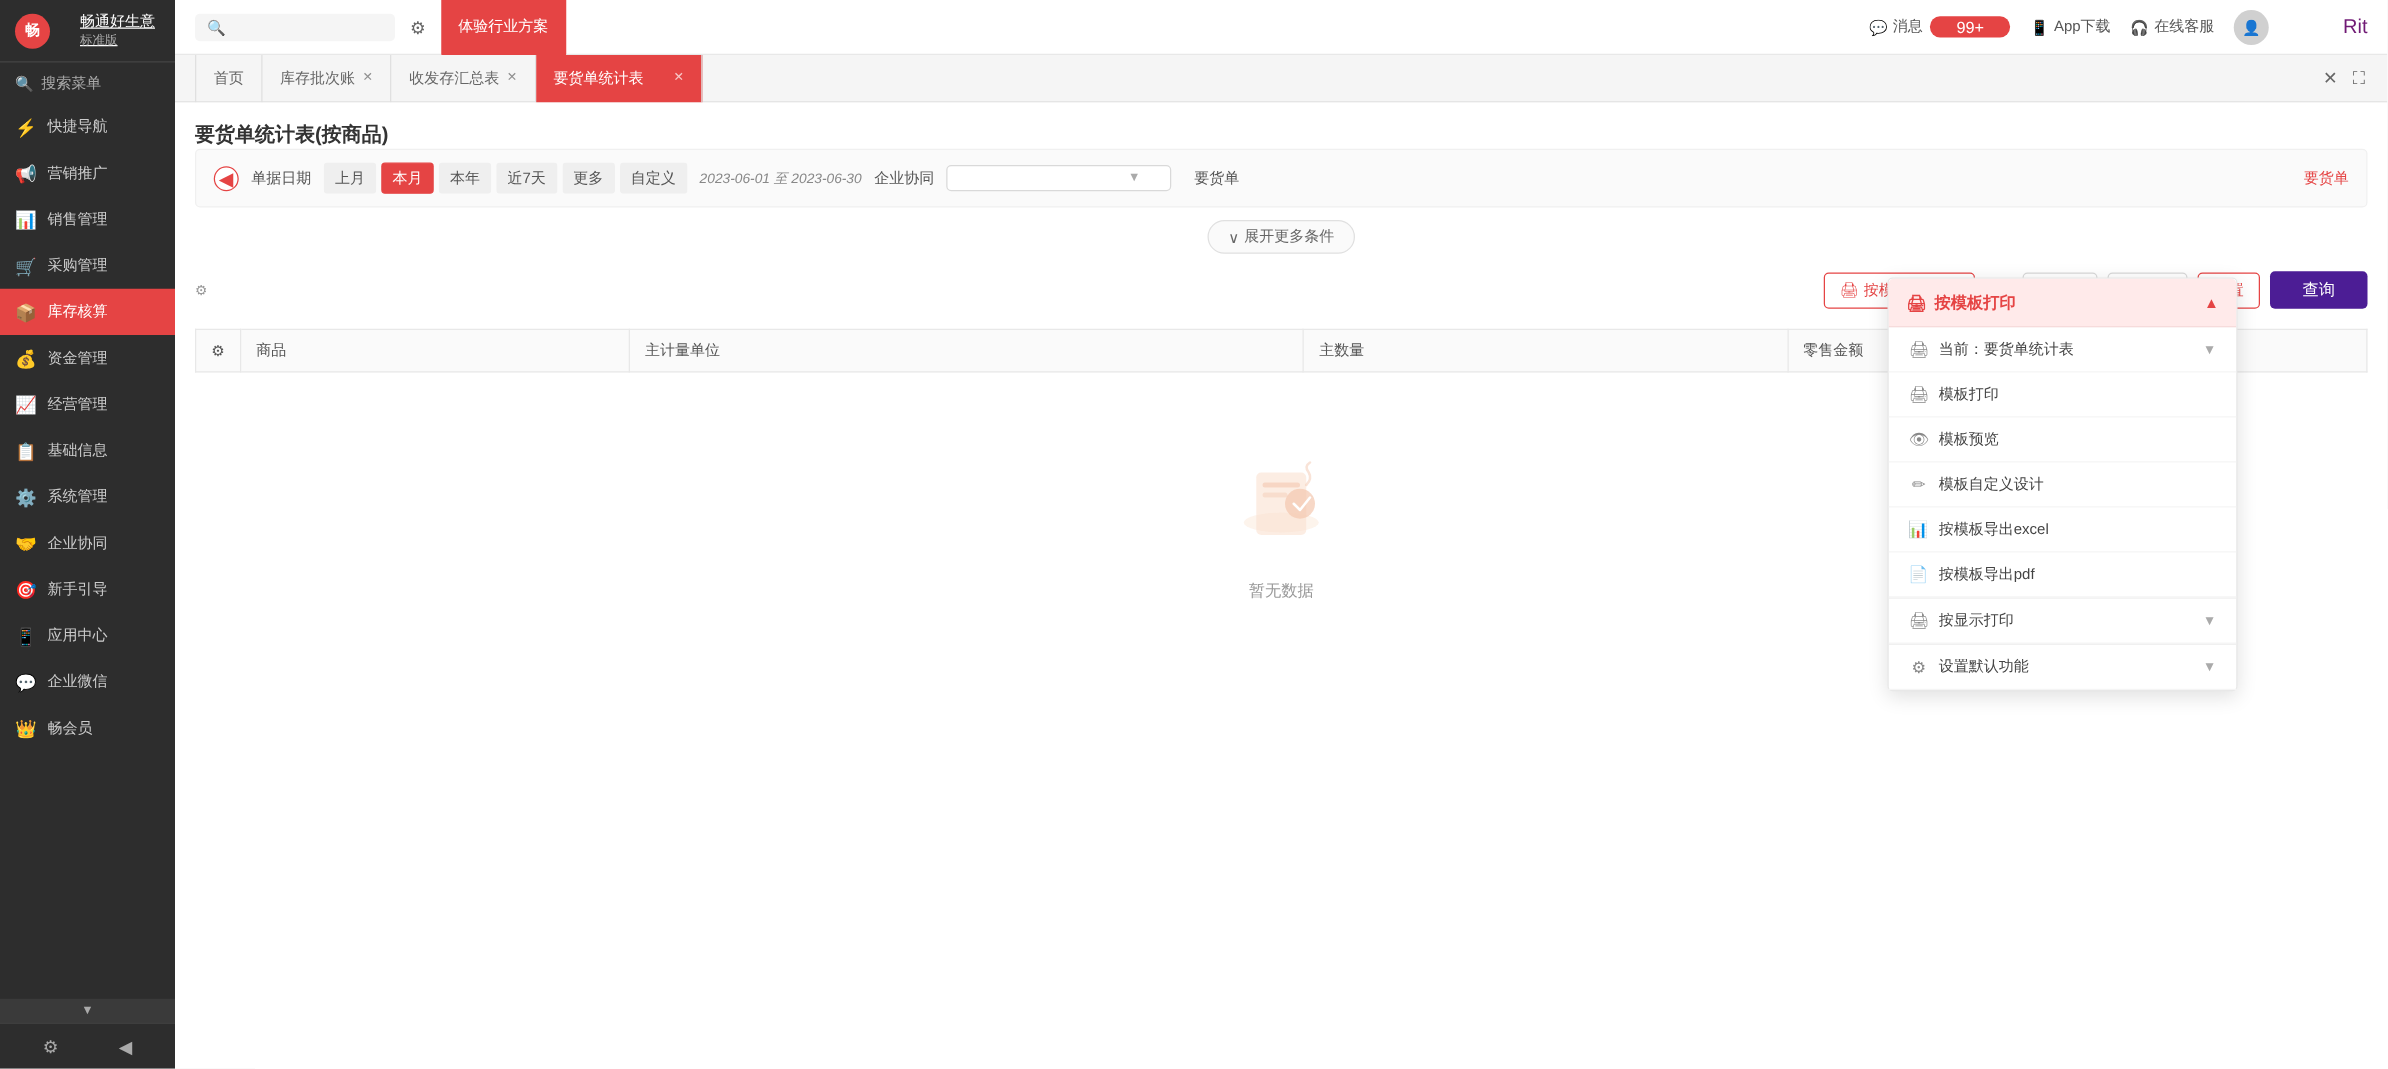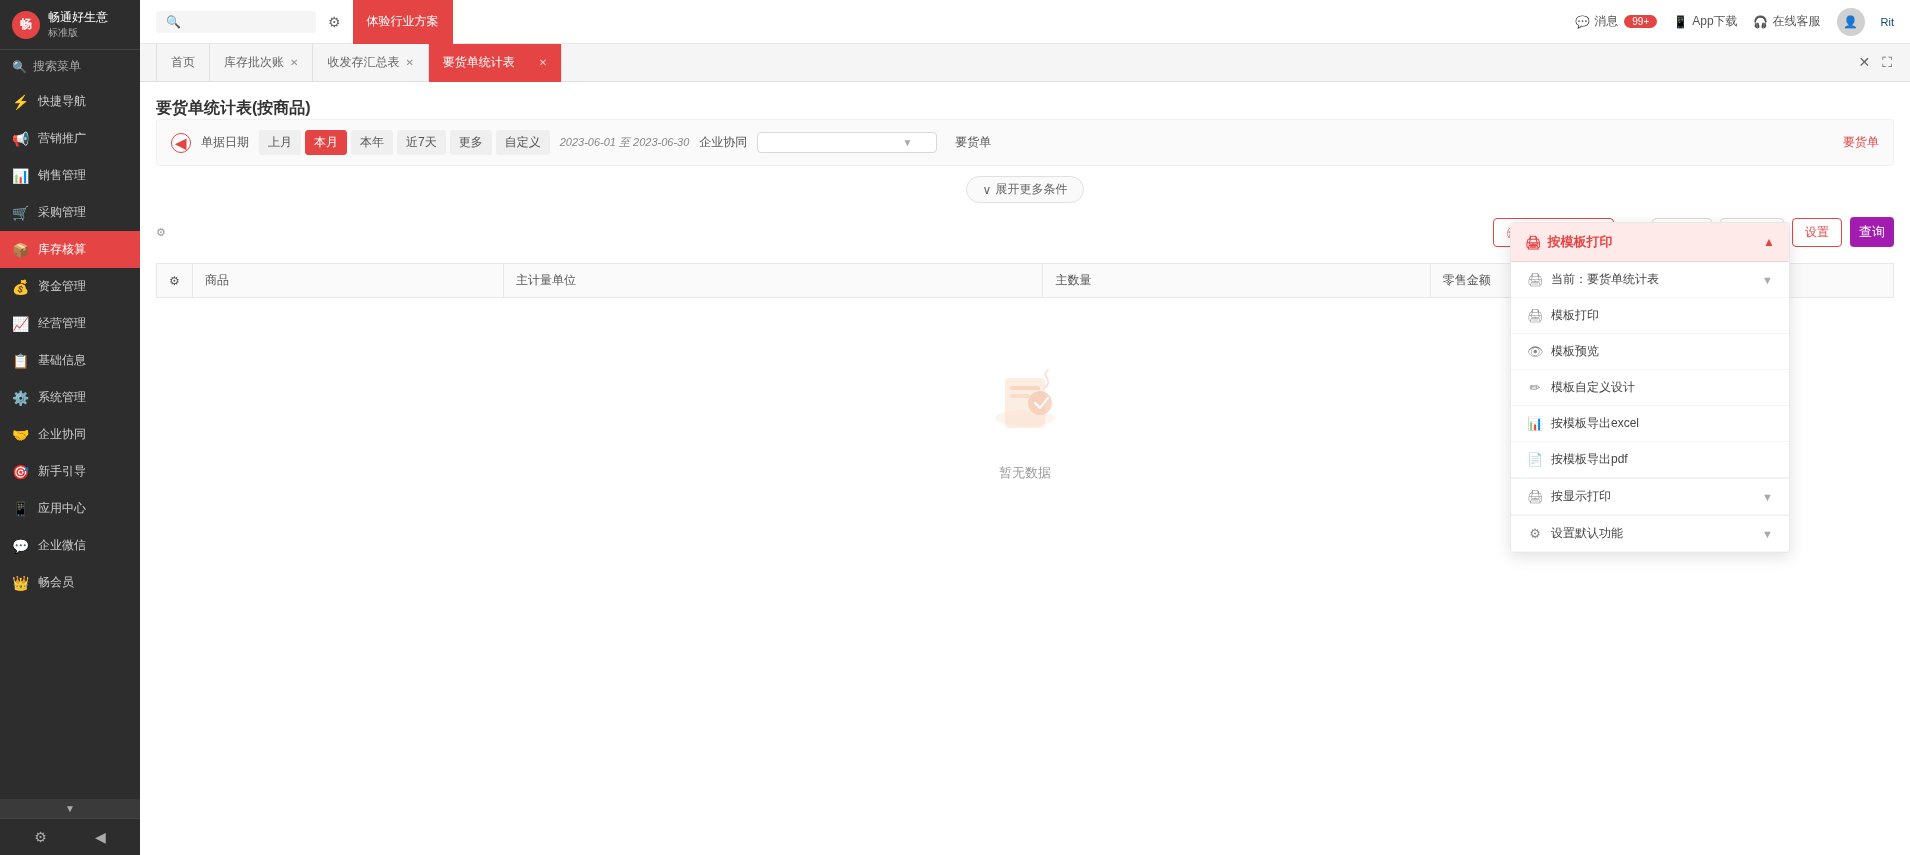--- a/index.html
+++ b/index.html
@@ -30,24 +30,25 @@
       border-radius: 50%;
       display: flex;
       align-items: center;
       justify-content: center;
       color: #fff;
       font-size: 12px;
       font-weight: bold;
       flex-shrink: 0;
     }
     .sidebar-logo-text {
-      margin-left: 8px;
+      margin-left: 24px;
       font-size: 12px;
       line-height: 1.3;
       color: #fff;
+      text-decoration: underline;
     }
     .sidebar-logo-text .sub { color: #aaa; font-size: 10px; }
 
     .sidebar-search {
       display: flex;
       align-items: center;
       padding: 8px 12px;
       color: #aaa;
       cursor: pointer;
       font-size: 12px;
@@ -149,37 +150,37 @@
       display: flex;
       align-items: center;
       gap: 4px;
       cursor: pointer;
       color: #555;
     }
     .badge {
       background: #e54444;
       color: #fff;
       border-radius: 8px;
-      font-size: 10px;
-      padding: 1px 8px;
+      font-size: 13px;
+      padding: 1px 21px;
       margin-left: 2px;
     }
     .header-avatar {
       width: 28px;
       height: 28px;
       border-radius: 50%;
       background: #d0d0d0;
       display: flex;
       align-items: center;
       justify-content: center;
       font-size: 12px;
       color: #666;
       cursor: pointer;
     }
-    .header-username { color: #0c4a6e; font-size: 11px; cursor: pointer; }
+    .header-username { color: #701a75; font-size: 16px; cursor: pointer; margin-left: 43px; }
 
     
     .tabs-bar {
       background: #f5f5f5;
       display: flex;
       align-items: center;
       padding: 0 16px;
       border-bottom: 1px solid #e0e0e0;
       height: 38px;
       flex-shrink: 0;
@@ -412,25 +413,25 @@
       background: #fff;
       border: 1px solid #e54444;
       color: #e54444;
       border-radius: 4px;
       padding: 5px 12px;
       font-size: 12px;
       cursor: pointer;
     }
 
     .query-btn {
-      background: #a21caf;
+      background: #4c1d95;
       color: #fff;
       border: none;
       border-radius: 4px;
-      padding: 6px 9px;
+      padding: 6px 26px;
       font-size: 13px;
       cursor: pointer;
       font-weight: 500;
     }
 
     
     ::-webkit-scrollbar { width: 6px; height: 6px; }
     ::-webkit-scrollbar-track { background: #f0f0f0; }
     ::-webkit-scrollbar-thumb { background: #ccc; border-radius: 3px; }
 

